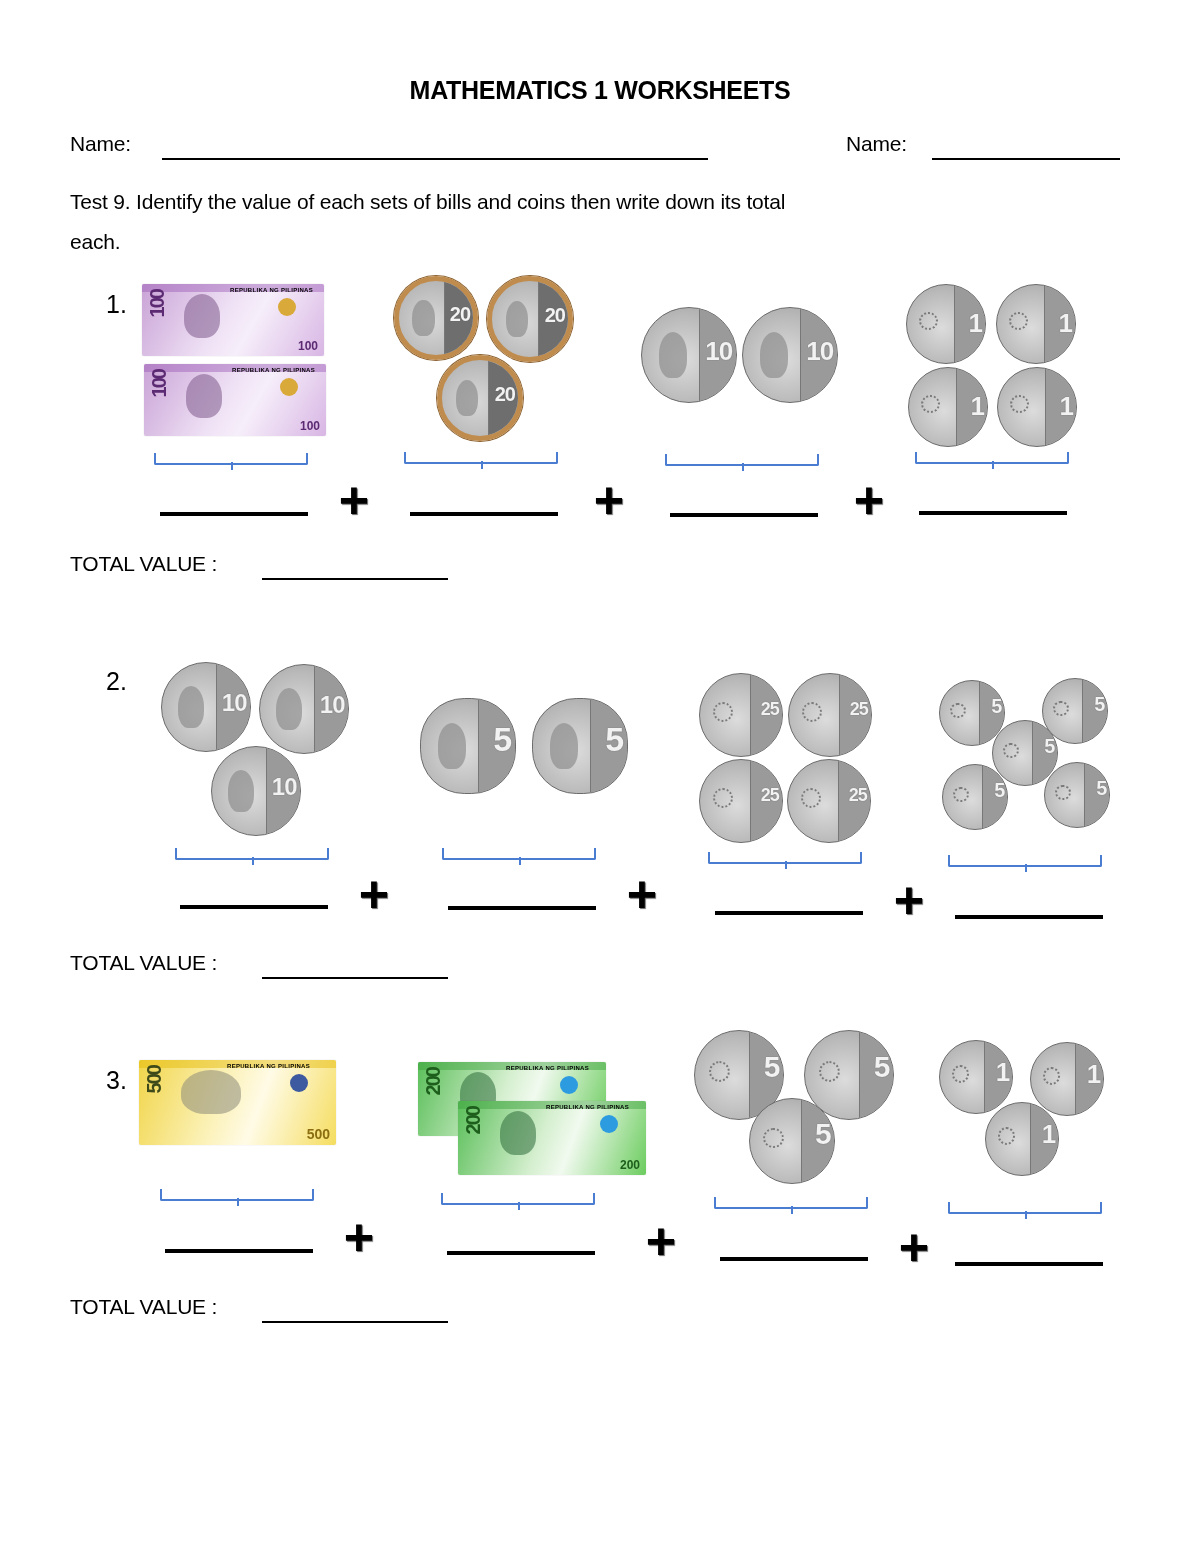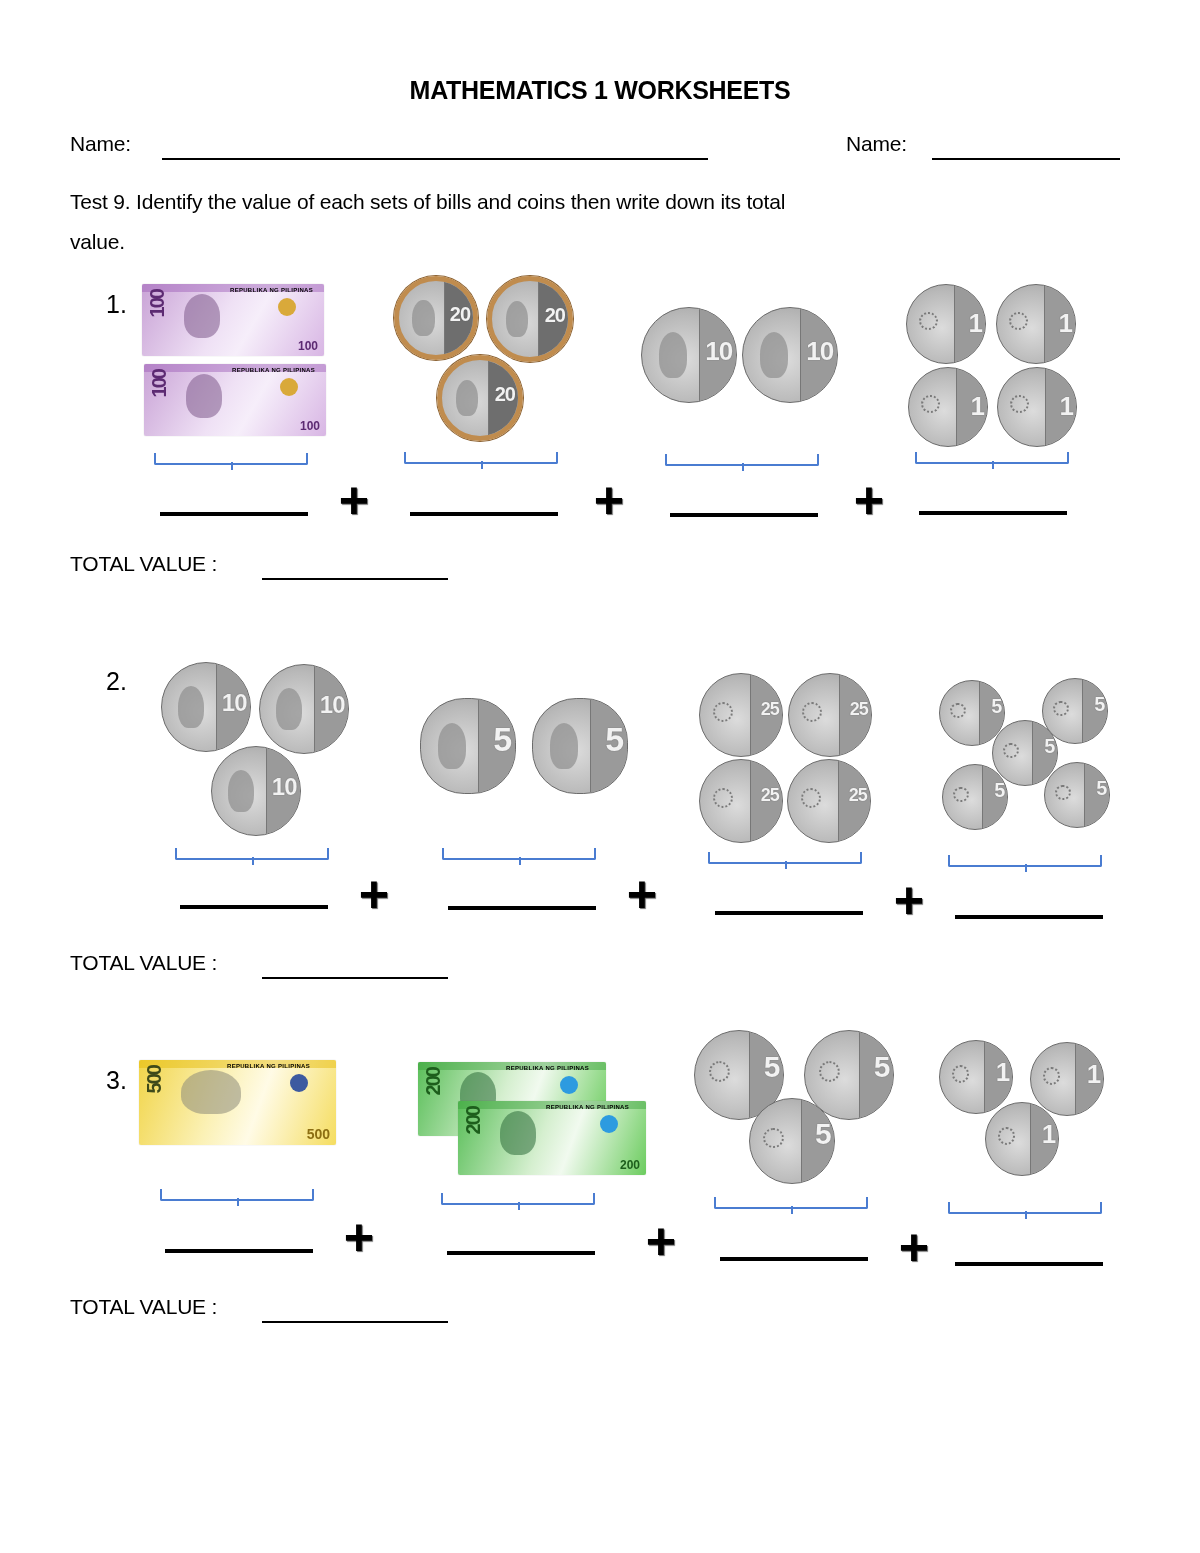--- a/index.html
+++ b/index.html
@@ -55,21 +55,21 @@
 <body>
 
 <div class="abs title">MATHEMATICS 1 WORKSHEETS</div>
 
 <div class="abs line-text" style="top:132px;left:70px;">Name:</div>
 <div class="uline" style="top:158px;left:162px;width:546px;"></div>
 <div class="abs line-text" style="top:132px;left:846px;">Name:</div>
 <div class="uline" style="top:158px;left:932px;width:188px;"></div>
 
 <div class="abs line-text" style="top:190px;left:70px;">Test 9. Identify the value of each sets of bills and coins then write down its total</div>
-<div class="abs line-text" style="top:230px;left:70px;">value.</div>
+<div class="abs line-text" style="top:230px;left:70px;">each.</div>
 
 <div class="abs num" style="top:290px;left:106px;">1.</div>
 
 <div>
   <div class="bill bill-100" style="left:142px;top:284px;width:182px;height:72px;">
     <div class="stripe"></div>
       <div class="den-v">100</div>
       <div class="face"></div>
     <div class="hdr">REPUBLIKA NG PILIPINAS</div>
       <div class="seal"></div>

